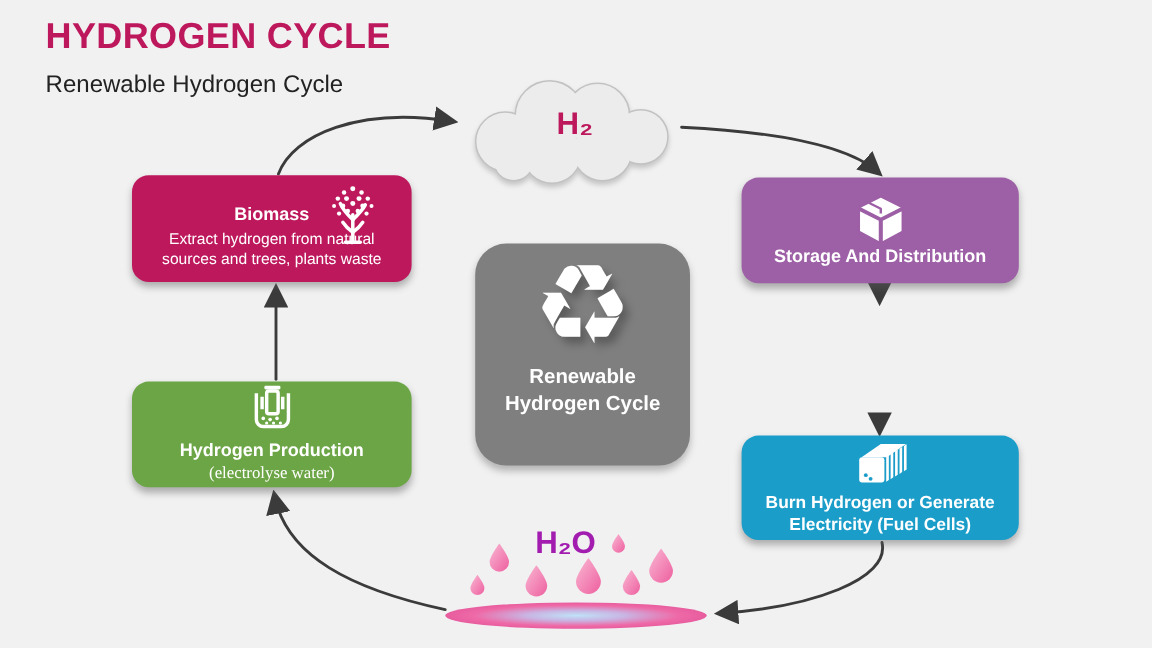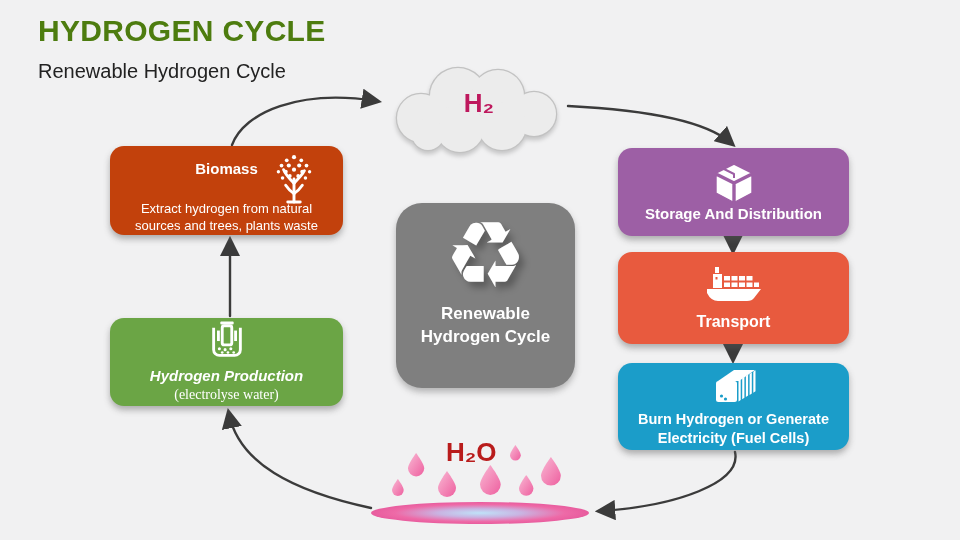--- a/index.html
+++ b/index.html
@@ -4,21 +4,21 @@
 <style>
   html,body{margin:0;padding:0;}
   #stage{
     position:relative;width:960px;height:540px;overflow:hidden;
     background:#f1f1f2;
     font-family:"Liberation Sans",sans-serif;
   }
   
   .title{
     position:absolute;left:38px;top:14px;
-    font-size:30px;font-weight:bold;color:#4d7c0f;letter-spacing:.3px;
+    font-size:30px;font-weight:bold;color:#be185d;letter-spacing:.3px;
   }
   .subtitle{
     position:absolute;left:38px;top:60px;
     font-size:20px;color:#222;
   }
   
   #arrows{position:absolute;left:0;top:0;z-index:1;}
   
   .cloud-wrap{position:absolute;left:376px;top:56px;width:206px;height:104px;z-index:2;}
   .cloud-wrap svg{filter:drop-shadow(0 3px 2px rgba(0,0,0,.18));}
@@ -27,26 +27,26 @@
     font-size:26px;font-weight:bold;color:#be185d;
   }
   
   .node{
     position:absolute;border-radius:14px;color:#fff;text-align:center;
     box-shadow:0 4px 6px rgba(90,90,90,.45);z-index:2;
     display:flex;flex-direction:column;align-items:center;justify-content:center;
   }
   .node .t{font-weight:bold;font-size:15px;line-height:1.25;}
   .node .d{font-size:13px;line-height:1.3;}
-  #node-biomass{left:110px;top:146px;width:233px;height:89px;background:#c2410c;justify-content:space-between;}
+  #node-biomass{left:110px;top:146px;width:233px;height:89px;background:#be185d;}
   #node-biomass .t{margin-top:14px;}
   #node-biomass .d{padding:2px 20px 0 20px;}
   #node-biomass .icon{position:absolute;right:28px;top:6px;}
   #node-production{left:110px;top:318px;width:233px;height:88px;background:#6ba545;}
-  #node-production .t{margin-top:3px;font-style:italic;}
+  #node-production .t{margin-top:3px;}
   #node-production .d{font-size:14px;font-family:Liberation Serif, serif;}
   #node-storage{left:618px;top:148px;width:231px;height:88px;background:#9d5fa5;}
   #node-storage .t{}
   #node-transport{left:618px;top:252px;width:231px;height:92px;background:#e85a3e;}
   #node-transport .t{margin-top:8px;font-size:16px;}
   #node-fuelcells{left:618px;top:363px;width:231px;height:87px;background:#1b9dc9;}
   #node-fuelcells .t{margin-top:0;font-size:14.5px;padding:0 12px;}
   
   #center-box{
     position:absolute;left:396px;top:203px;width:179px;height:185px;
@@ -55,21 +55,21 @@
     display:flex;flex-direction:column;align-items:center;
   }
   .recycle-glyph{
     font-size:92px;line-height:1;margin-top:6px;color:#fff;
     text-shadow:5px 6px 7px rgba(0,0,0,.28);
   }
   #center-box .t{font-weight:bold;font-size:17px;line-height:1.35;width:135px;margin-top:2px;}
   
   .h2o-label{
     position:absolute;left:446px;top:437px;z-index:3;
-    font-size:26px;font-weight:bold;color:#b91c1c;
+    font-size:26px;font-weight:bold;color:#a21caf;
   }
   .droplets{position:absolute;left:380px;top:435px;z-index:2;}
   .pool{
     position:absolute;left:371px;top:502px;width:218px;height:22px;z-index:2;
     border-radius:50%;
     background:radial-gradient(closest-side,#bfe2f8 0%,#c9b4e2 38%,#ee6aa7 78%,#e85c9e 100%);
   }
 </style>
 </head>
 <body>
@@ -180,40 +180,20 @@
       <g fill="#fff" stroke="#9d5fa5" stroke-width="1.4" stroke-linejoin="round">
         <polygon points="23,2 41,11 23,20 5,11"></polygon>
         <polygon points="5,13 22,21.5 22,40 5,31"></polygon>
         <polygon points="41,13 24,21.5 24,40 41,31"></polygon>
       </g>
       <polyline points="13,7 23,12 23,16" fill="none" stroke="#9d5fa5" stroke-width="2" stroke-linejoin="round"></polyline>
     </svg>
     <div class="t">Storage And Distribution</div>
   </div>
 
-  <div class="node" id="node-transport">
-    <svg width="58" height="40" viewBox="0 0 58 40">
-      <g fill="#fff">
-        <path d="M2,25 H56 L49,34 Q47,37 42,37 H13 Q6,37 2,29 Z"></path>
-        <rect x="8" y="10" width="9" height="14"></rect>
-        <rect x="10" y="3" width="4" height="6"></rect>
-        <rect x="19" y="12" width="6" height="4.5"></rect>
-          <rect x="26.5" y="12" width="6" height="4.5"></rect>
-        <rect x="34" y="12" width="6" height="4.5"></rect>
-          <rect x="41.5" y="12" width="6" height="4.5"></rect>
-        <rect x="19" y="18.5" width="6" height="4.5"></rect>
-          <rect x="26.5" y="18.5" width="6" height="4.5"></rect>
-        <rect x="34" y="18.5" width="6" height="4.5"></rect>
-          <rect x="41.5" y="18.5" width="6" height="4.5"></rect>
-          <rect x="49" y="18.5" width="5" height="4.5"></rect>
-      </g>
-      <rect x="10.5" y="13" width="2" height="2.5" fill="#e85a3e"></rect>
-    </svg>
-    <div class="t">Transport</div>
-  </div>
 
   <div class="node" id="node-fuelcells">
     <svg width="48" height="44" viewBox="0 0 48 44">
       <g fill="#fff">
         <rect x="6" y="15" width="21" height="21" rx="2.5"></rect>
         <polygon points="8,15 29,15 45,4 24,4"></polygon>
         <polygon points="28.5,14.5 30.7,13 30.7,34 28.5,35.5"></polygon>
         <polygon points="32.2,12.3 34.4,10.8 34.4,31.8 32.2,33.3"></polygon>
         <polygon points="35.9,10.1 38.1,8.6 38.1,29.6 35.9,31.1"></polygon>
         <polygon points="39.6,7.9 41.8,6.4 41.8,27.4 39.6,28.9"></polygon>

